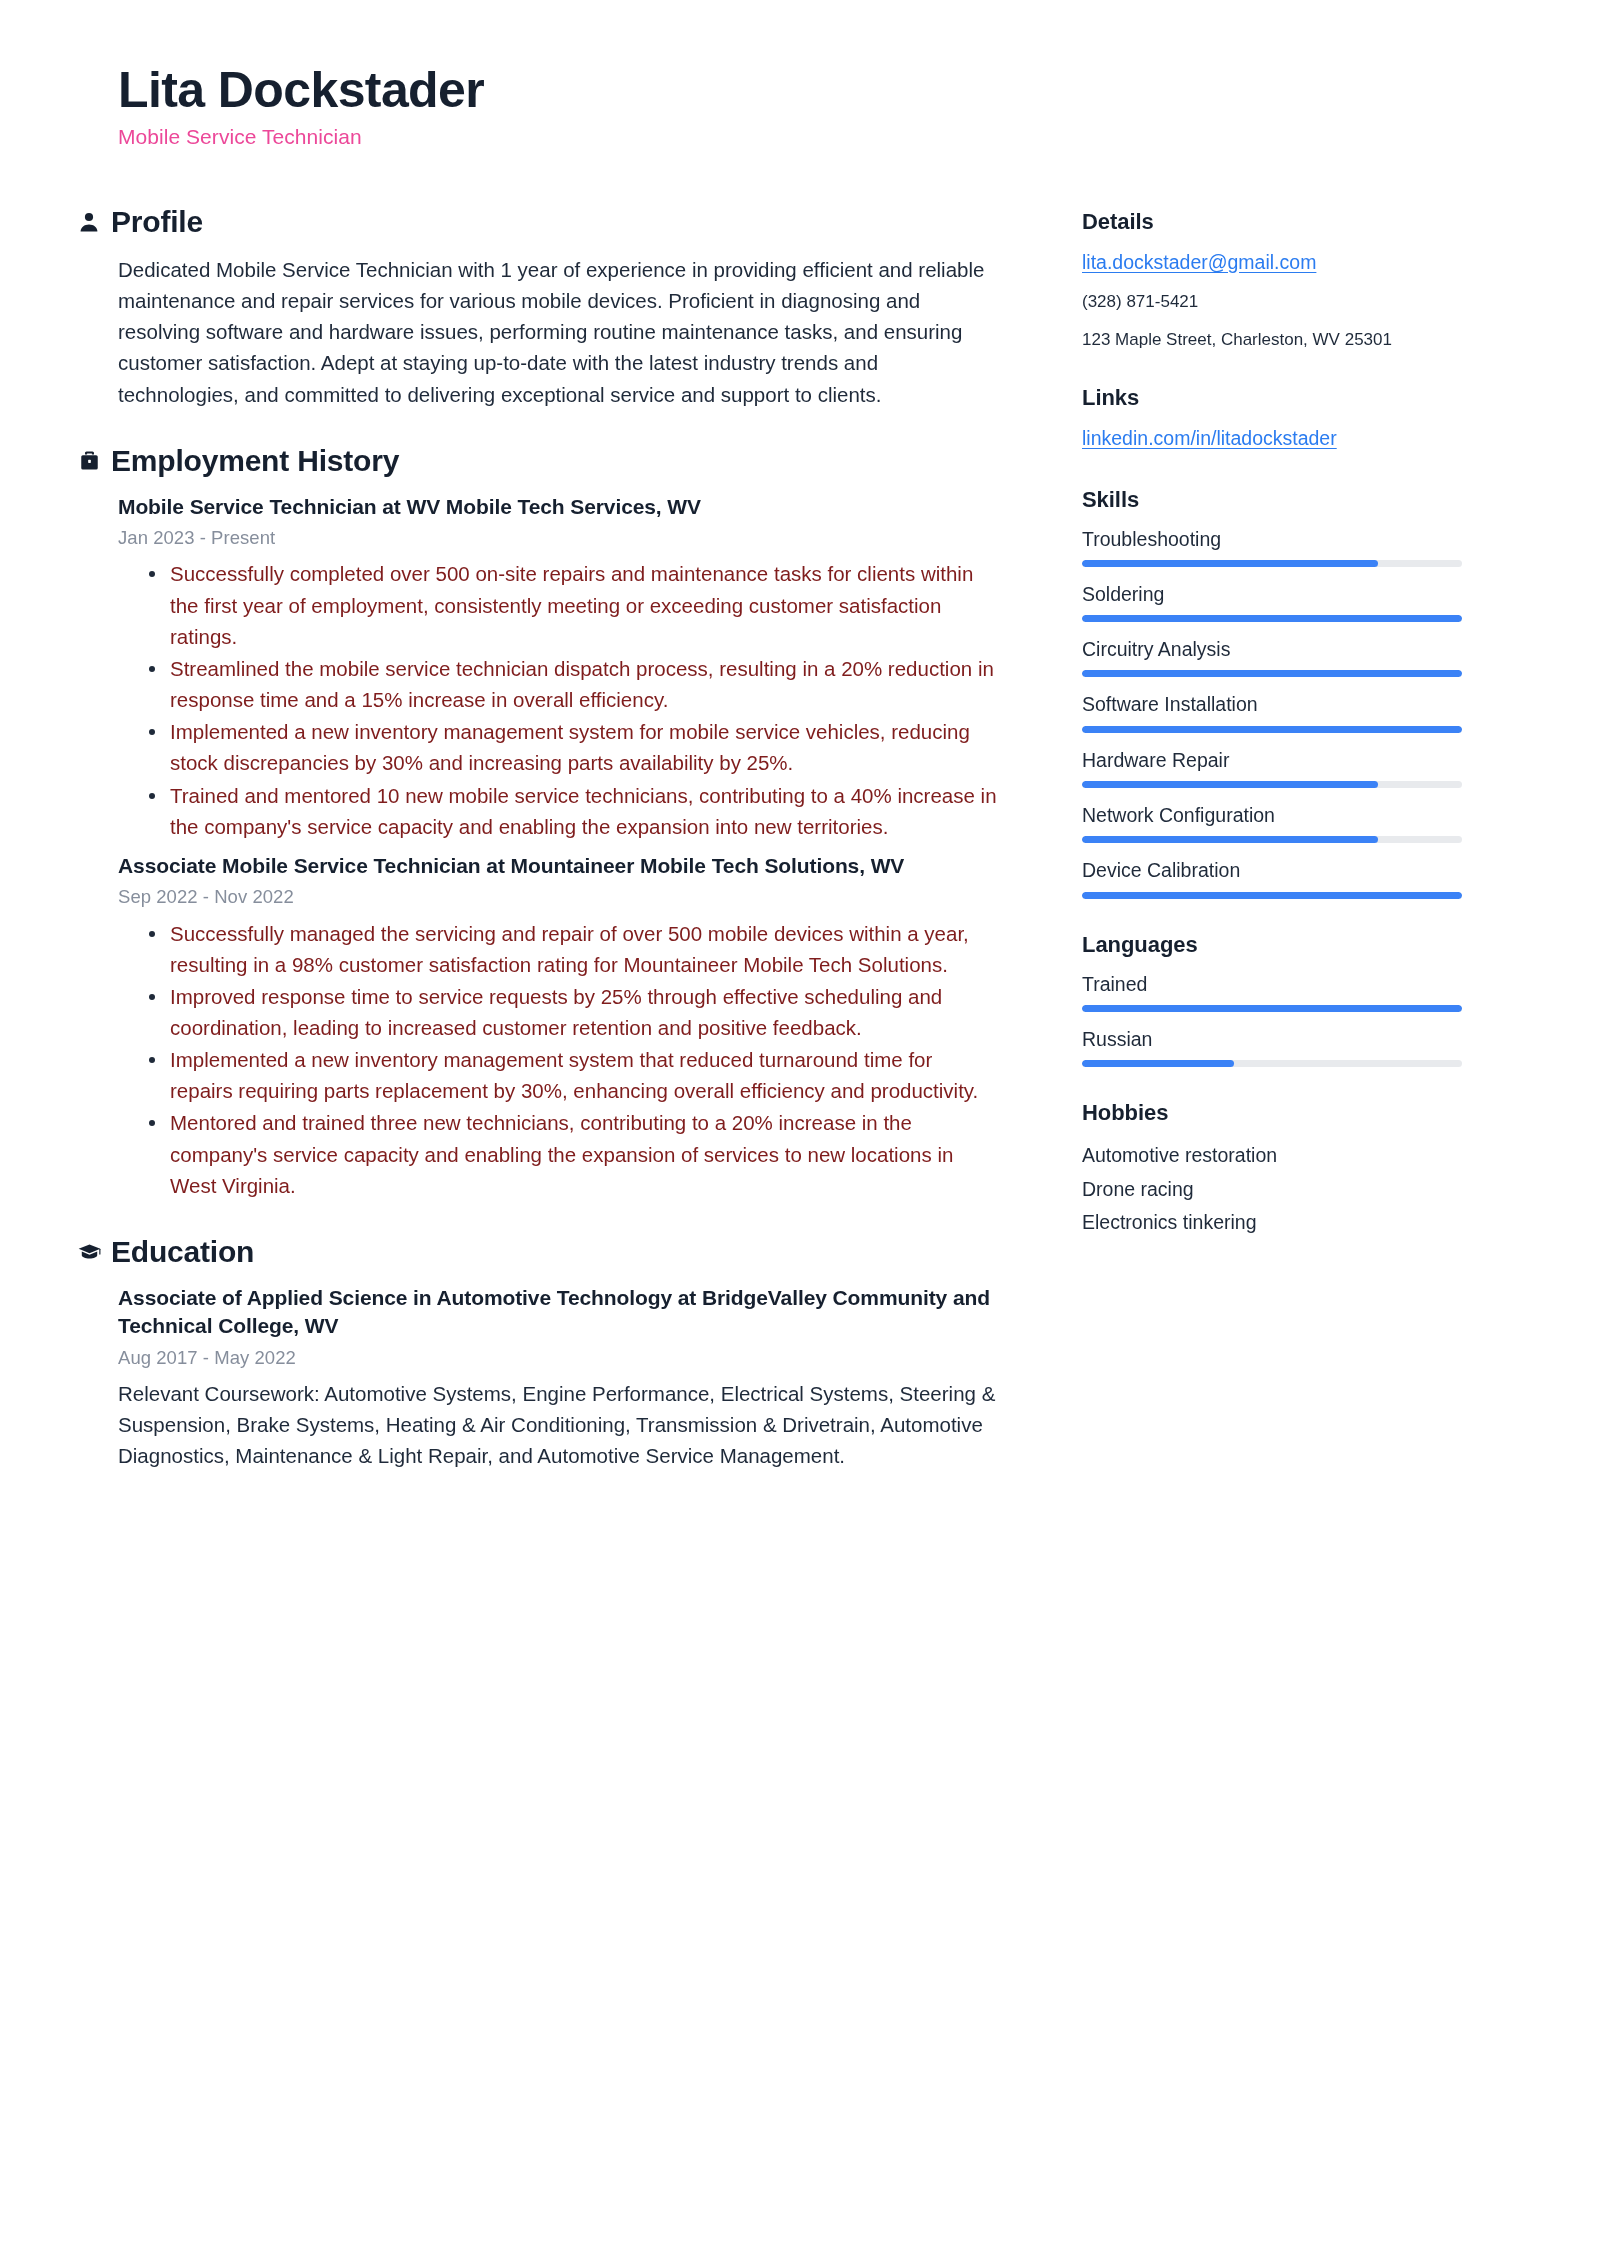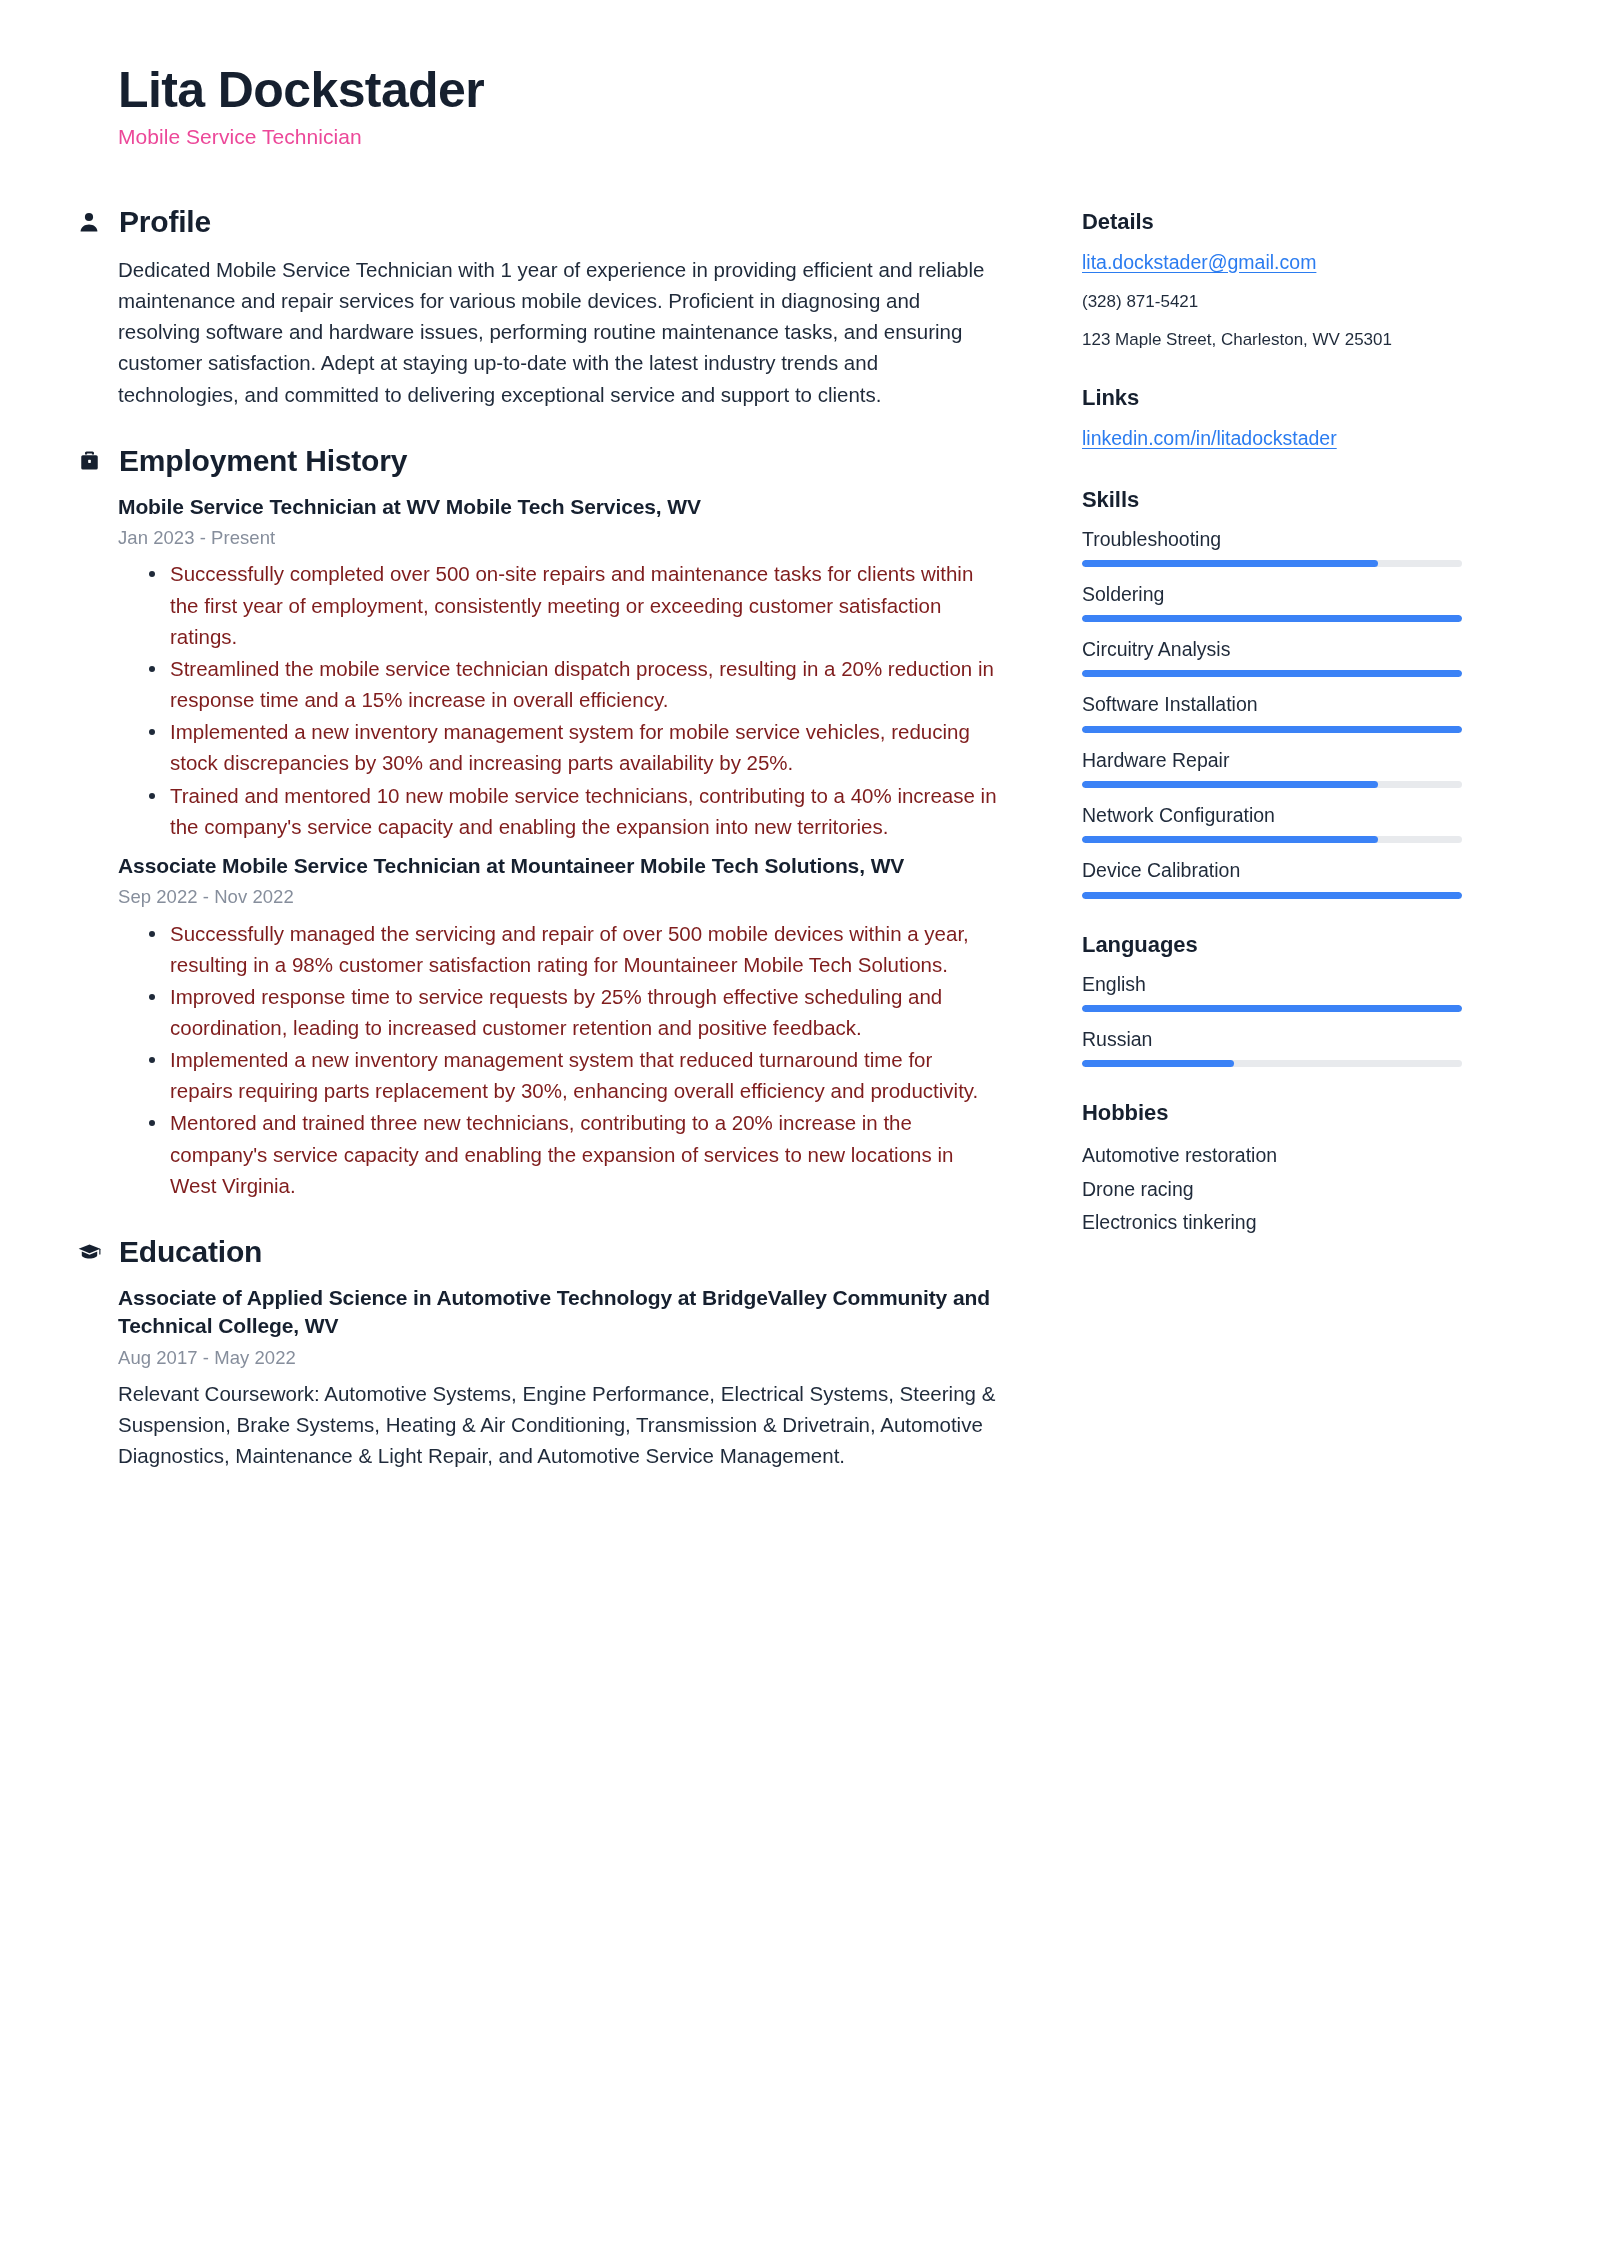--- a/index.html
+++ b/index.html
@@ -52,21 +52,21 @@
 
   .col-main { width: 880px; flex: 0 0 880px; }
   .col-side { width: 390px; flex: 0 0 390px; padding-top: 4px; }
 
   
   .section { margin-bottom: 34px; }
 
   .section-head {
     display: flex;
     align-items: center;
-    gap: 17px;
+    gap: 9px;
     margin-bottom: 16px;
     margin-left: -42px;
   }
 
   .section-icon {
     width: 26px;
     height: 26px;
     flex: 0 0 26px;
     display: flex;
     align-items: center;
@@ -370,21 +370,21 @@
             </div>
           </div>
 
         </div>
       </div>
 
       <div class="side-block">
         <div class="side-title">Languages</div>
 
         <div class="rated">
-          <div class="rated-label">English</div>
+          <div class="rated-label">Trained</div>
           <div class="bar-track">
             <div class="bar-fill" style="width: 100%; background: rgb(59, 130, 246);"></div>
           </div>
         </div>
 
         <div class="rated">
           <div class="rated-label">Russian</div>
           <div class="bar-track">
             <div class="bar-fill" style="width: 40%; background: rgb(59, 130, 246);"></div>
           </div>

